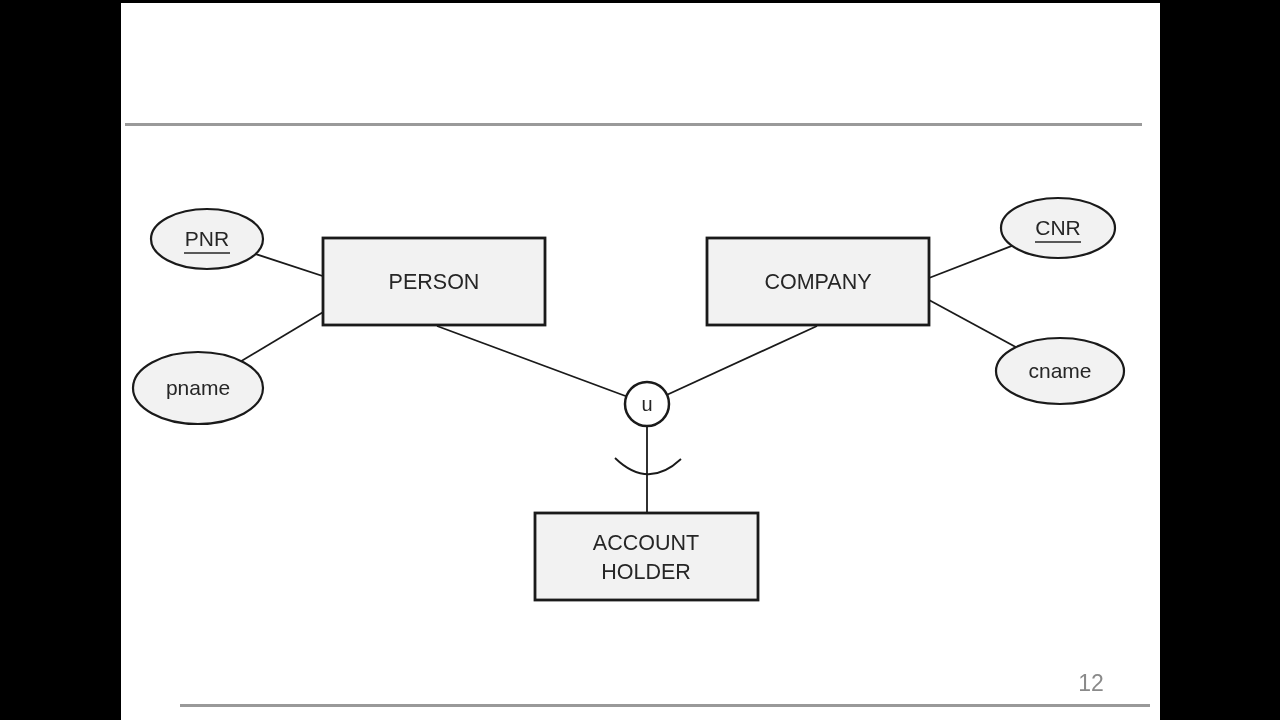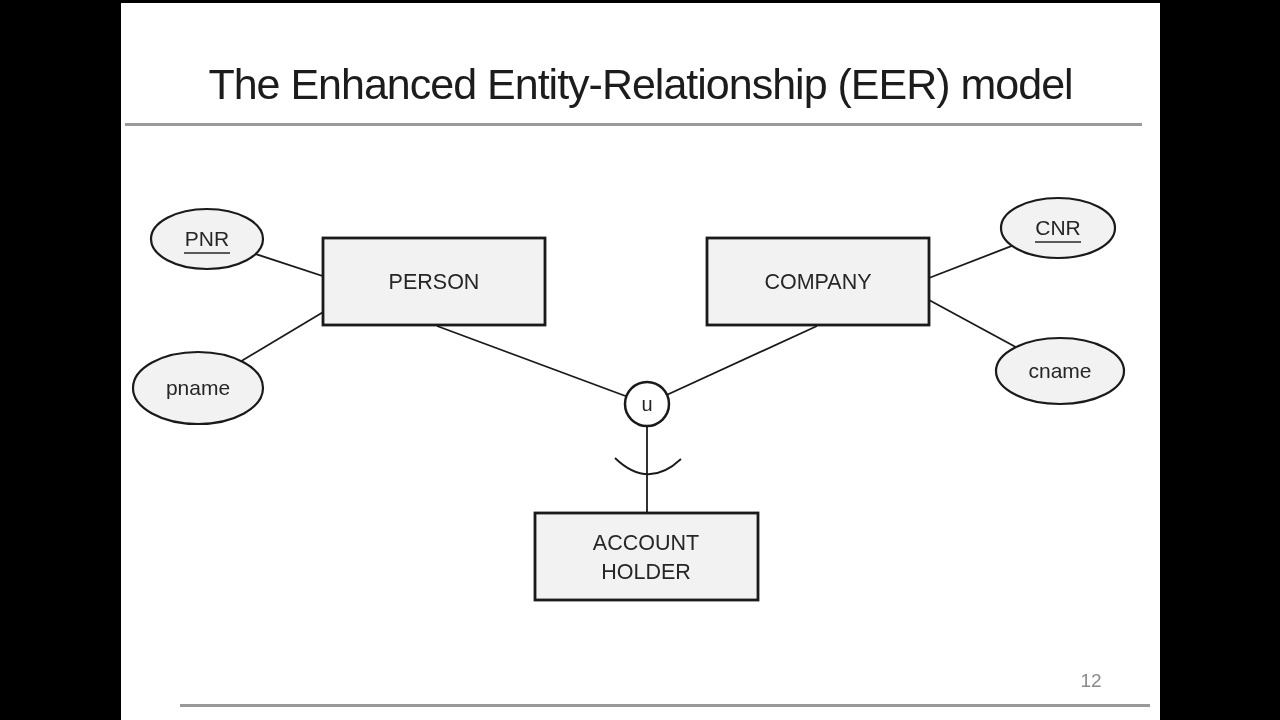--- a/index.html
+++ b/index.html
@@ -58,21 +58,21 @@
     height: 3px;
     background: #999999;
     z-index: 2;
   }
   #page-number {
     position: absolute;
     left: 1060px;
     top: 670px;
     width: 62px;
     text-align: center;
-    font-size: 19px;
+    font-size: 23px;
     color: #8a8a8a;
     z-index: 2;
   }
   #diagram-svg {
     position: absolute;
     left: 0;
     top: 0;
     z-index: 2;
   }
   .connector { stroke: #1a1a1a; stroke-width: 1.8; fill: none; }
@@ -92,21 +92,20 @@
 </head>
 <body>
 
 <div id="stage">
 
   <div id="slide"></div>
 
   <div id="pillar-left" class="pillar"></div>
   <div id="pillar-right" class="pillar"></div>
 
-  <div id="slide-title">The Enhanced Entity-Relationship (EER) model</div>
   <div id="title-underline"></div>
 
   <svg id="diagram-svg" width="1280" height="720" viewBox="0 0 1280 720">
 
     <line class="connector" x1="207" y1="238" x2="350" y2="285"></line>
     <line class="connector" x1="198" y1="387" x2="355" y2="293"></line>
     <line class="connector" x1="929" y1="278" x2="1058" y2="228"></line>
     <line class="connector" x1="929" y1="300" x2="1060" y2="371"></line>
     <line class="connector" x1="437" y1="326" x2="647" y2="404"></line>
     <line class="connector" x1="817" y1="326" x2="647" y2="404"></line>

